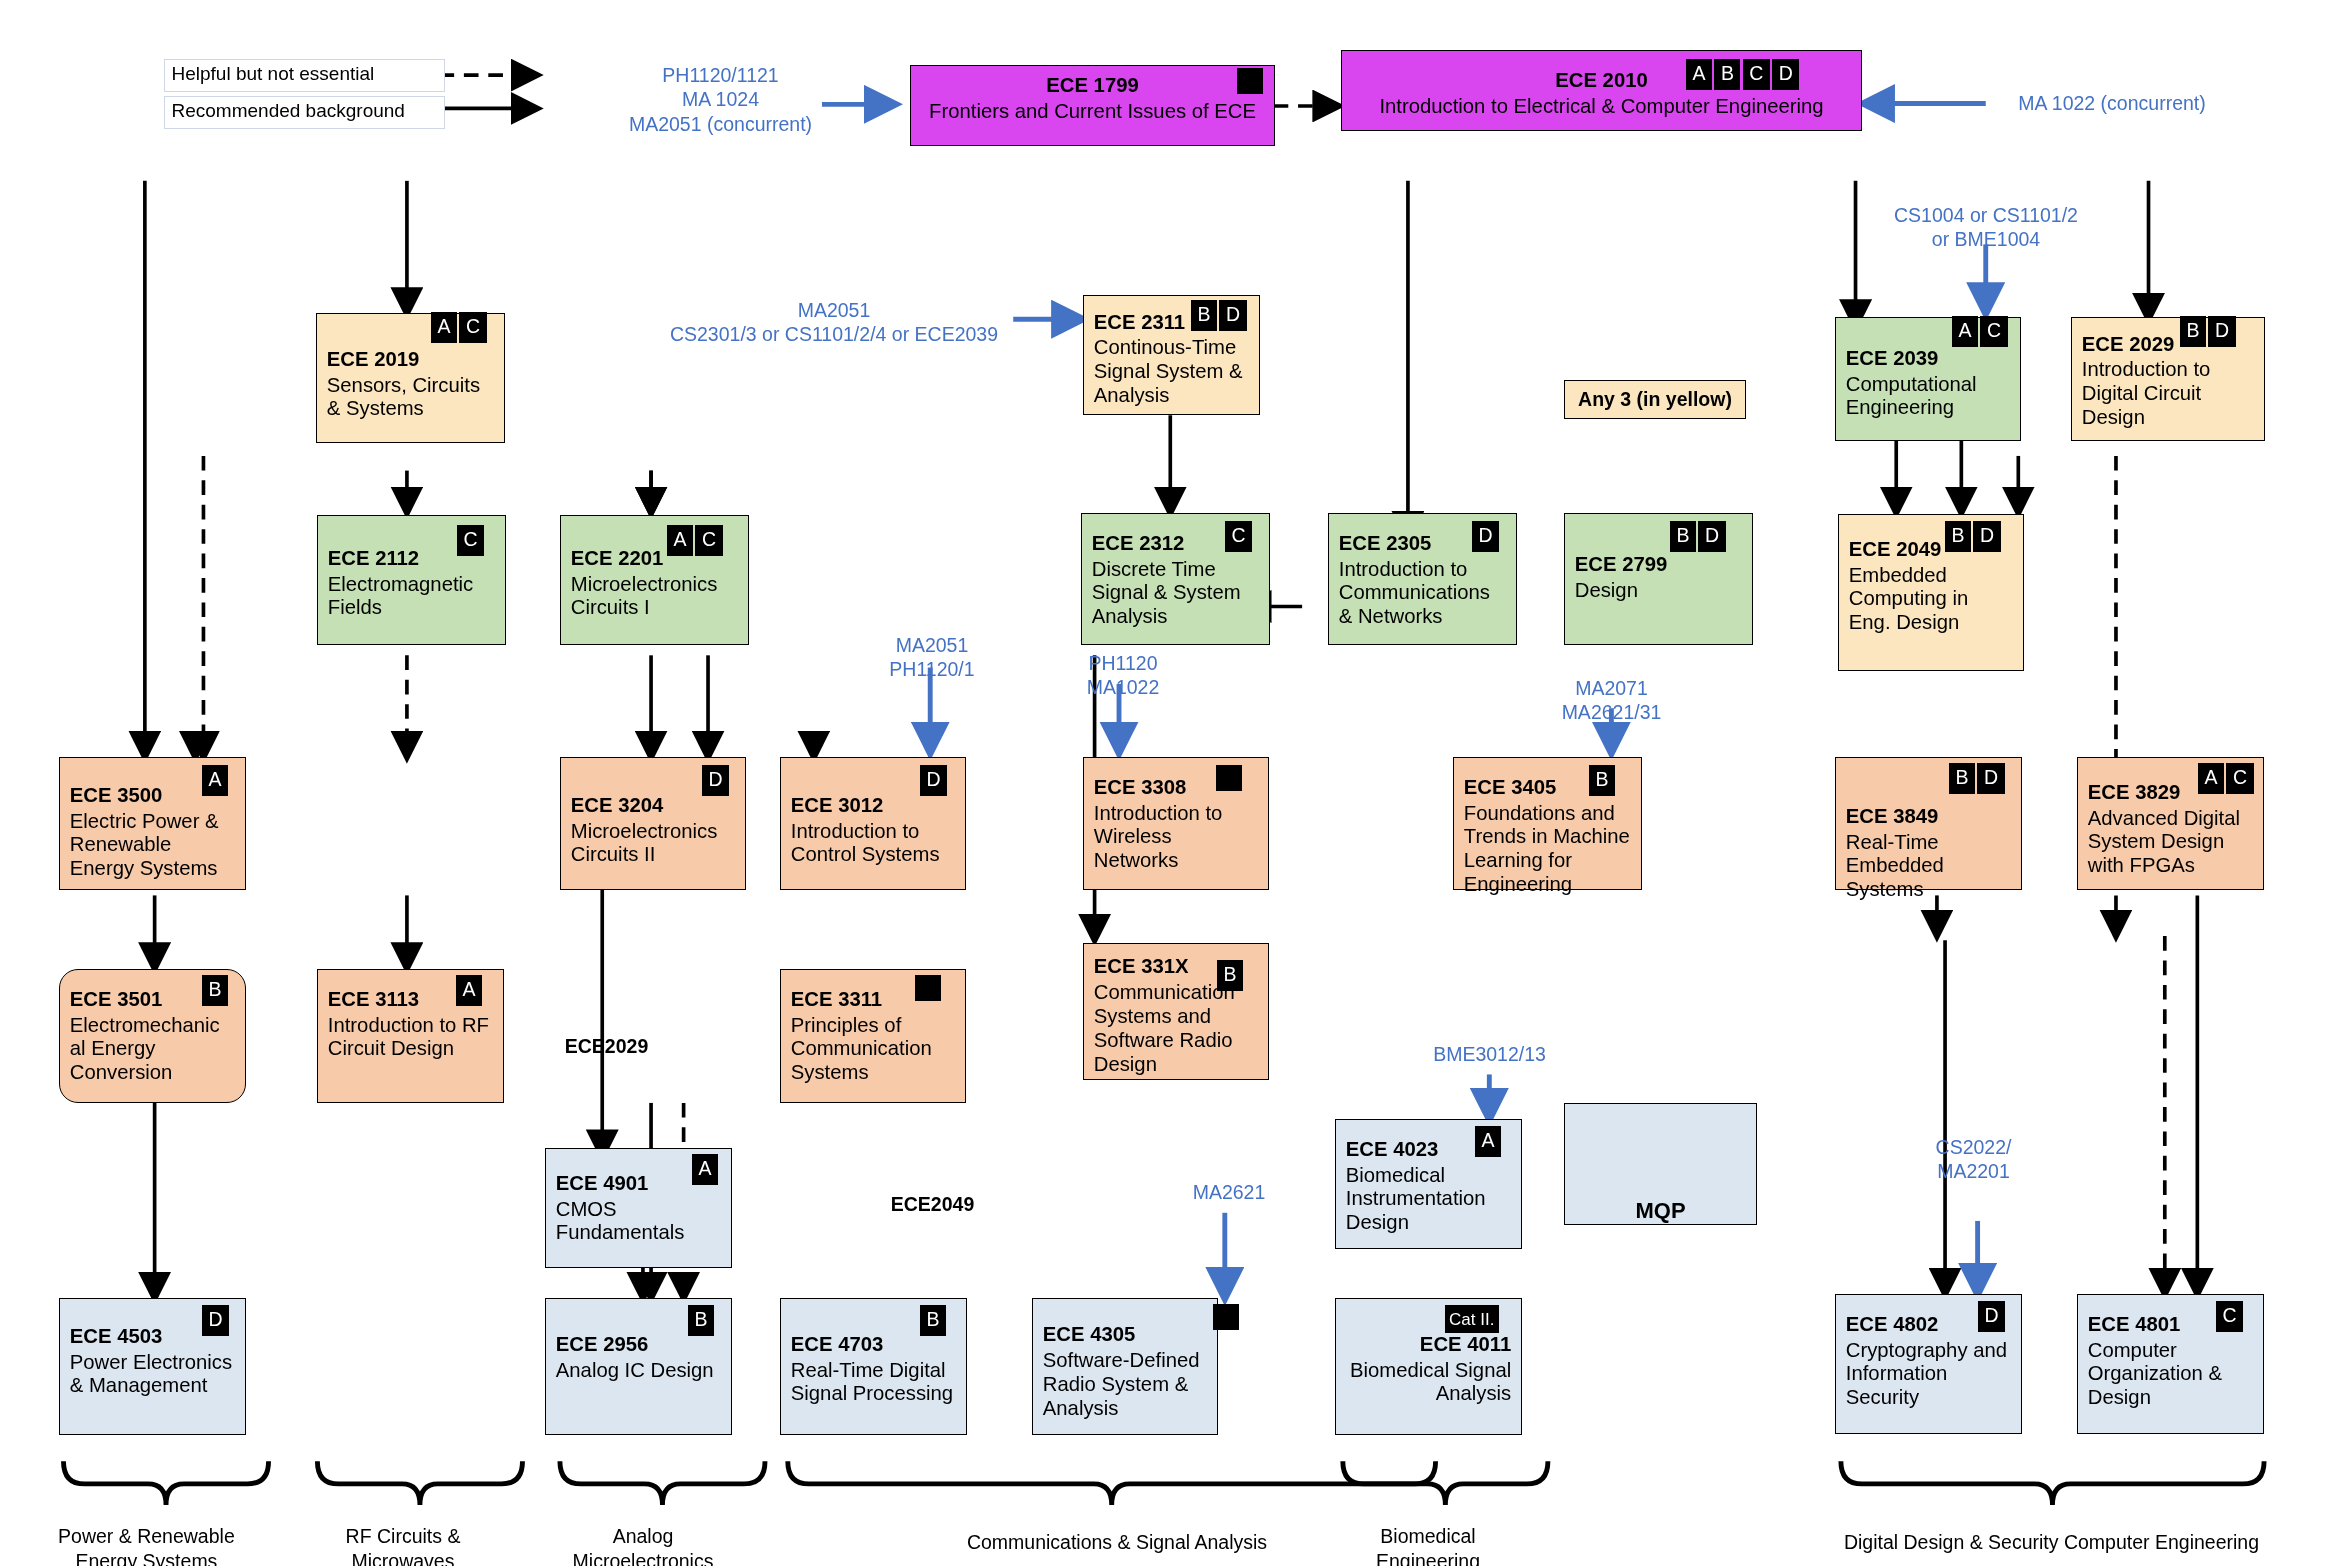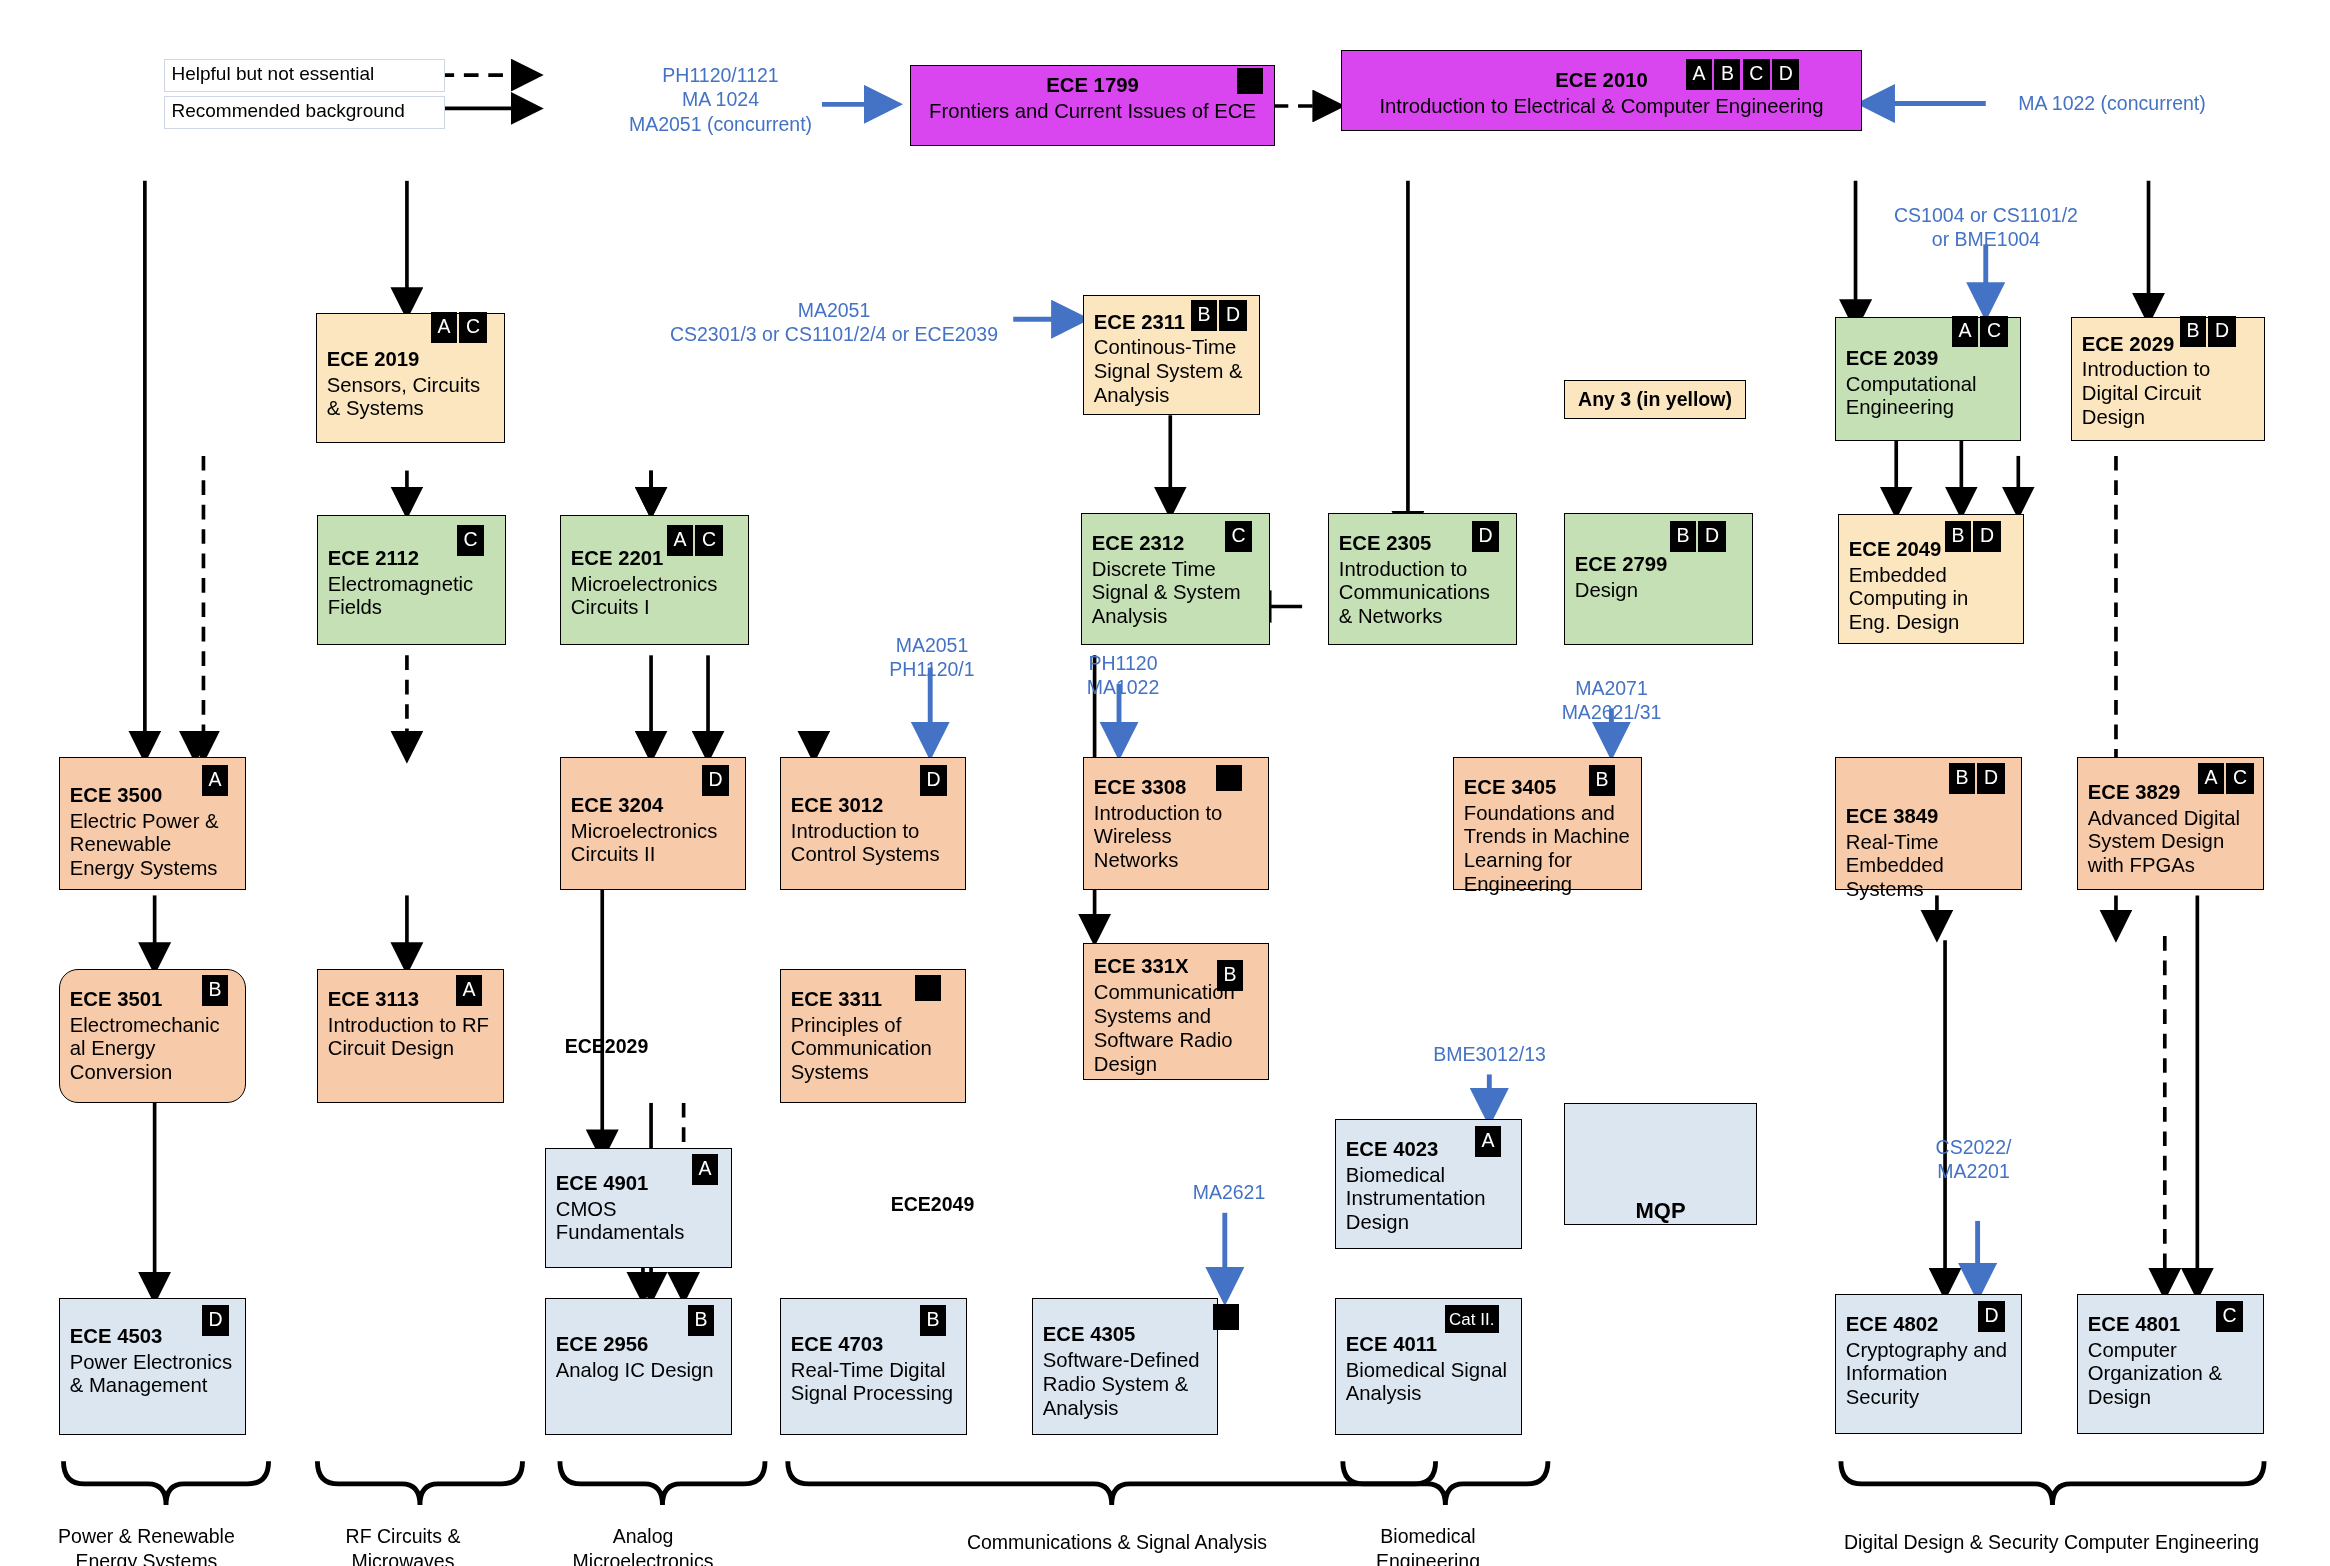--- a/index.html
+++ b/index.html
@@ -238,21 +238,21 @@
 
   <div class="node green" style="left:1564px;top:513px;width:189px;height:132px;padding-top:39px;">
     <span class="code">ECE 2799</span>
     <span class="ttl">Design</span>
   </div>
   <div class="tags" style="left:1670px;top:521px;">
     <span class="tag">B</span>
     <span class="tag">D</span>
   </div>
 
-  <div class="node yellow" style="left:1838px;top:514px;width:186px;height:130px;padding-top:23px;">
+  <div class="node yellow" style="left:1838px;top:514px;width:186px;height:157px;padding-top:23px;">
     <span class="code">ECE 2049</span>
     <span class="ttl">Embedded Computing in Eng. Design</span>
   </div>
   <div class="tags" style="left:1945px;top:521px;">
     <span class="tag">B</span>
     <span class="tag">D</span>
   </div>
 
   <div class="node orange" style="left:59px;top:757px;width:187px;height:133px;padding-top:26px;">
     <span class="code">ECE 3500</span>
@@ -385,21 +385,21 @@
   </div>
 
   <div class="node blue" style="left:1032px;top:1298px;width:186px;height:137px;padding-top:24.4px;">
     <span class="code">ECE 4305</span>
     <span class="ttl">Software-Defined Radio System &amp; Analysis</span>
   </div>
   <div class="tags" style="left:1213px;top:1304px;">
     <span class="tag blank"></span>
   </div>
 
-  <div class="node blue" style="left:1335px;top:1298px;width:187px;height:137px;padding-top:34px;">
+  <div class="node blue" style="left:1335px;top:1298px;width:187px;height:137px;padding-top:34px;text-align:right;">
     <span class="code">ECE 4011</span>
     <span class="ttl">Biomedical Signal Analysis</span>
   </div>
   <div class="tags" style="left:1445px;top:1305px;">
     <span class="tag wide">Cat II.</span>
   </div>
 
   <div class="node blue" style="left:1835px;top:1294px;width:187px;height:140px;padding-top:18px;">
     <span class="code">ECE 4802</span>
     <span class="ttl">Cryptography and Information Security</span>

